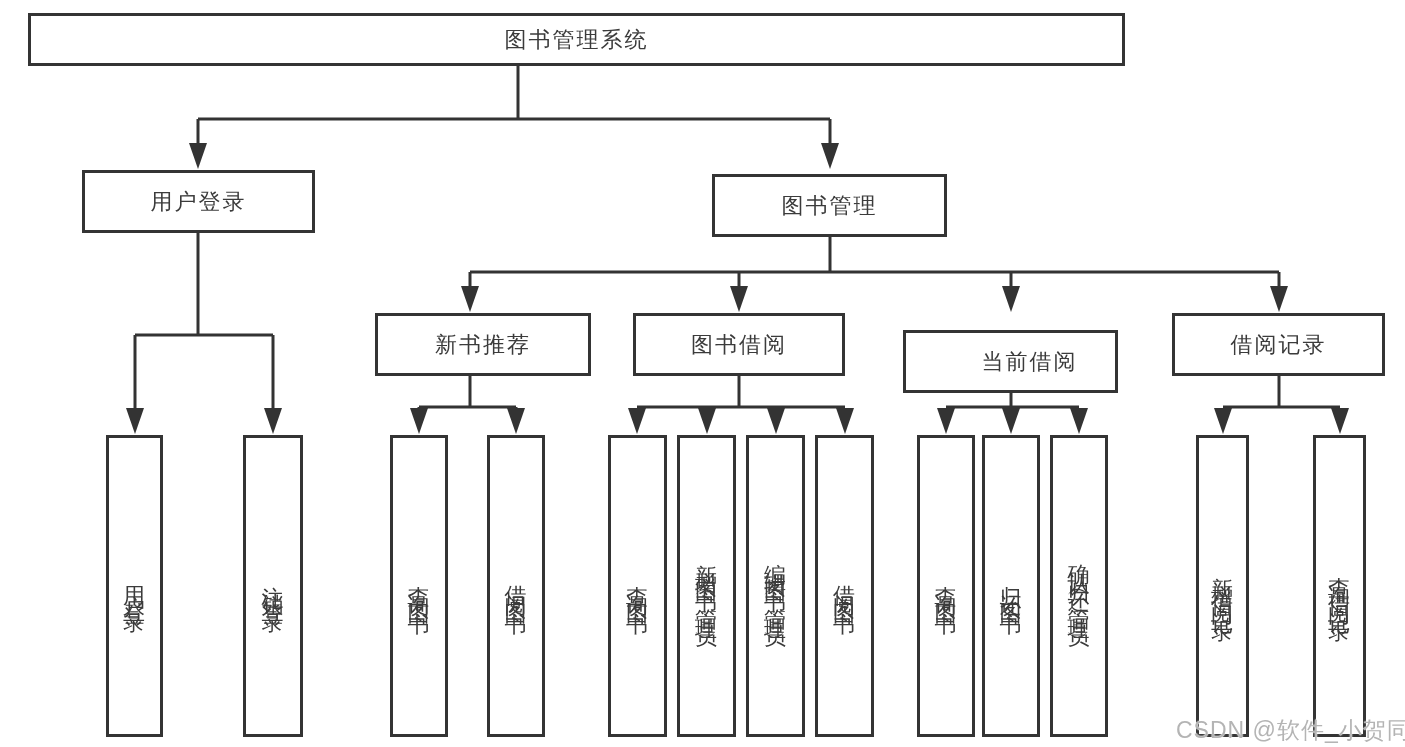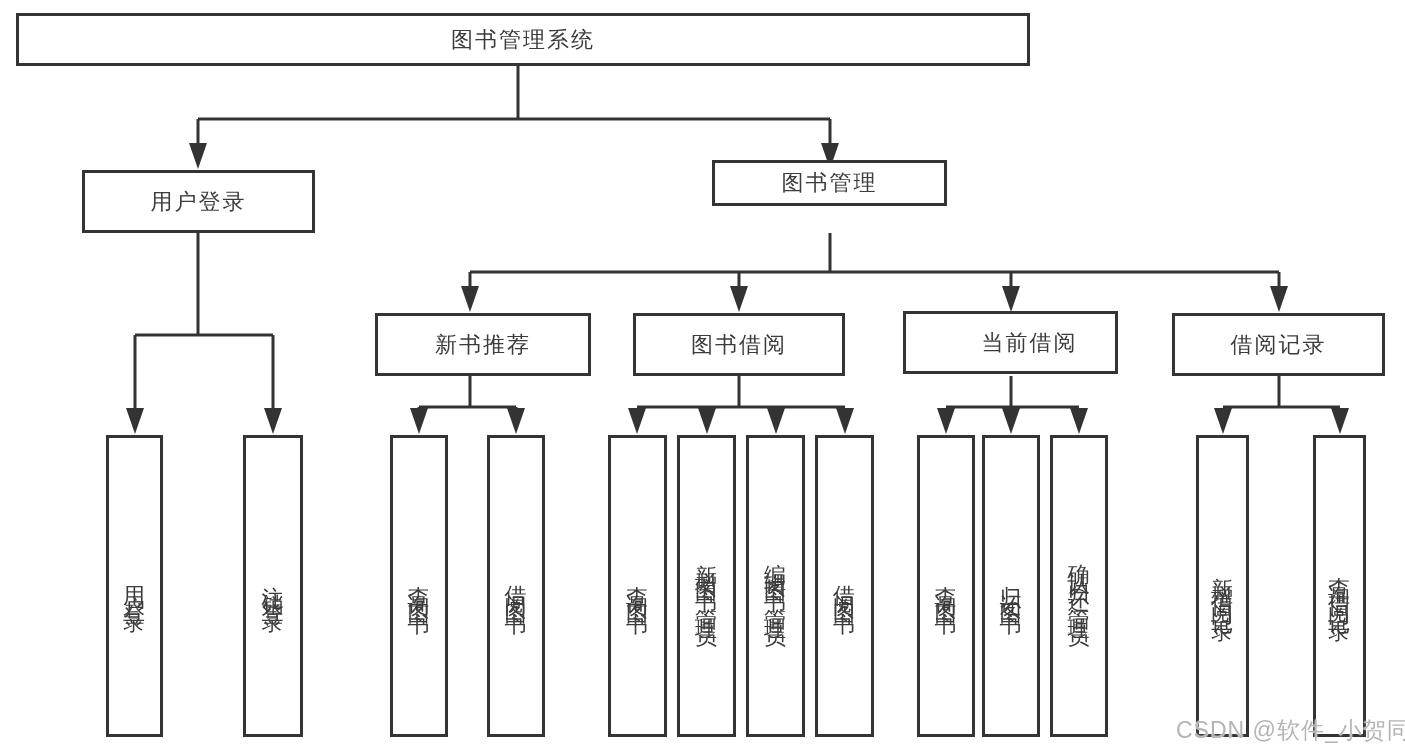--- a/index.html
+++ b/index.html
@@ -88,38 +88,38 @@
       <polygon points="1070,408 1088,408 1079,434"></polygon>
     </g>
     <g>
       <path d="M1279 376 L1279 407"></path>
       <path d="M1223 407 L1340 407"></path>
       <polygon points="1214,408 1232,408 1223,434"></polygon>
       <polygon points="1331,408 1349,408 1340,434"></polygon>
     </g>
   </svg>
 
-  <div class="box h" style="left:16px; top:13px; width:1014px; height:53px;">
+  <div class="box h" style="left:28px; top:13px; width:1097px; height:53px;">
     <span>图书管理系统</span>
   </div>
 
   <div class="box h" style="left:82px; top:170px; width:233px; height:63px;">
     <span>用户登录</span>
   </div>
-  <div class="box h" style="left:712px; top:160px; width:235px; height:46px;">
+  <div class="box h" style="left:712px; top:174px; width:235px; height:63px;">
     <span>图书管理</span>
   </div>
 
   <div class="box h" style="left:375px; top:313px; width:216px; height:63px;">
     <span>新书推荐</span>
   </div>
   <div class="box h" style="left:633px; top:313px; width:212px; height:63px;justify-content:center;">
     <span>图书借阅</span>
   </div>
-  <div class="box h" style="left:903px; top:311px; width:215px; height:63px;padding-left:38px;">
+  <div class="box h" style="left:903px; top:330px; width:215px; height:63px;padding-left:38px;">
     <span>当前借阅</span>
   </div>
   <div class="box h" style="left:1172px; top:313px; width:213px; height:63px;">
     <span>借阅记录</span>
   </div>
 
   <div class="box v" style="left:106px; top:435px; width:57px; height:302px;">
     <span class="vtext">用户登录</span>
   </div>
   <div class="box v" style="left:243px; top:435px; width:60px; height:302px;">

